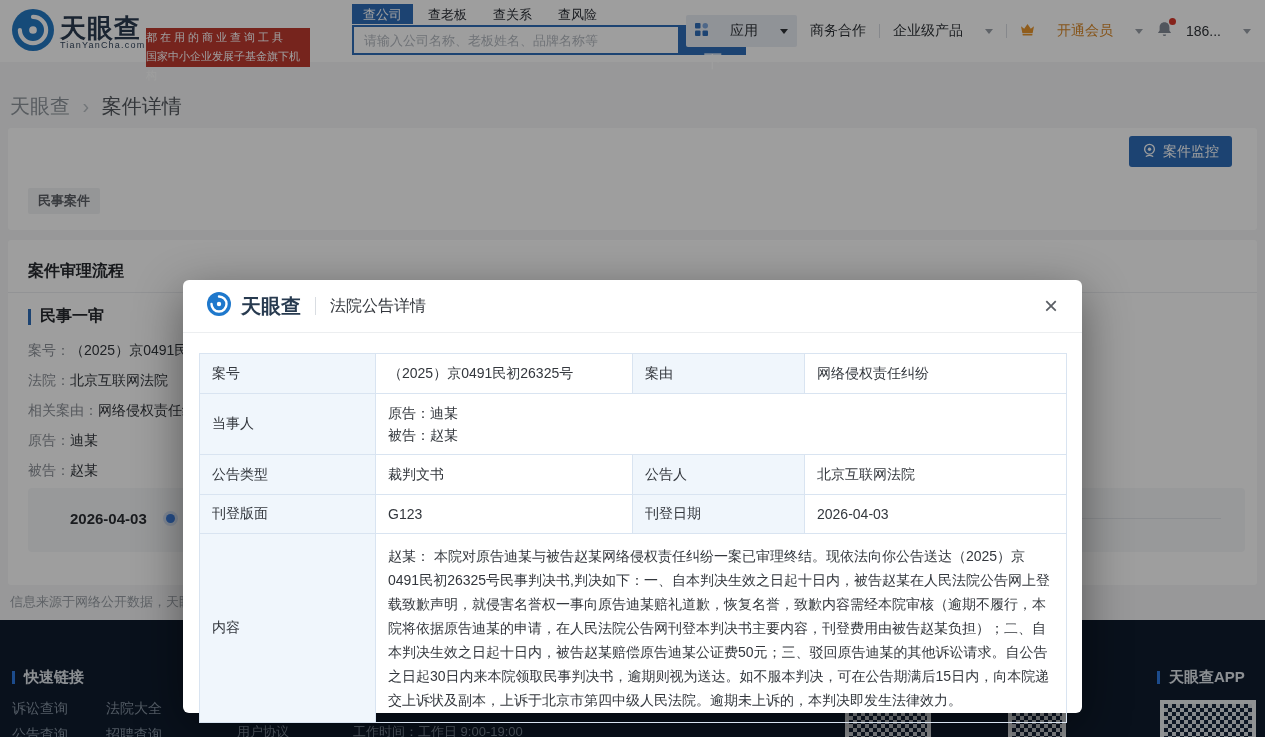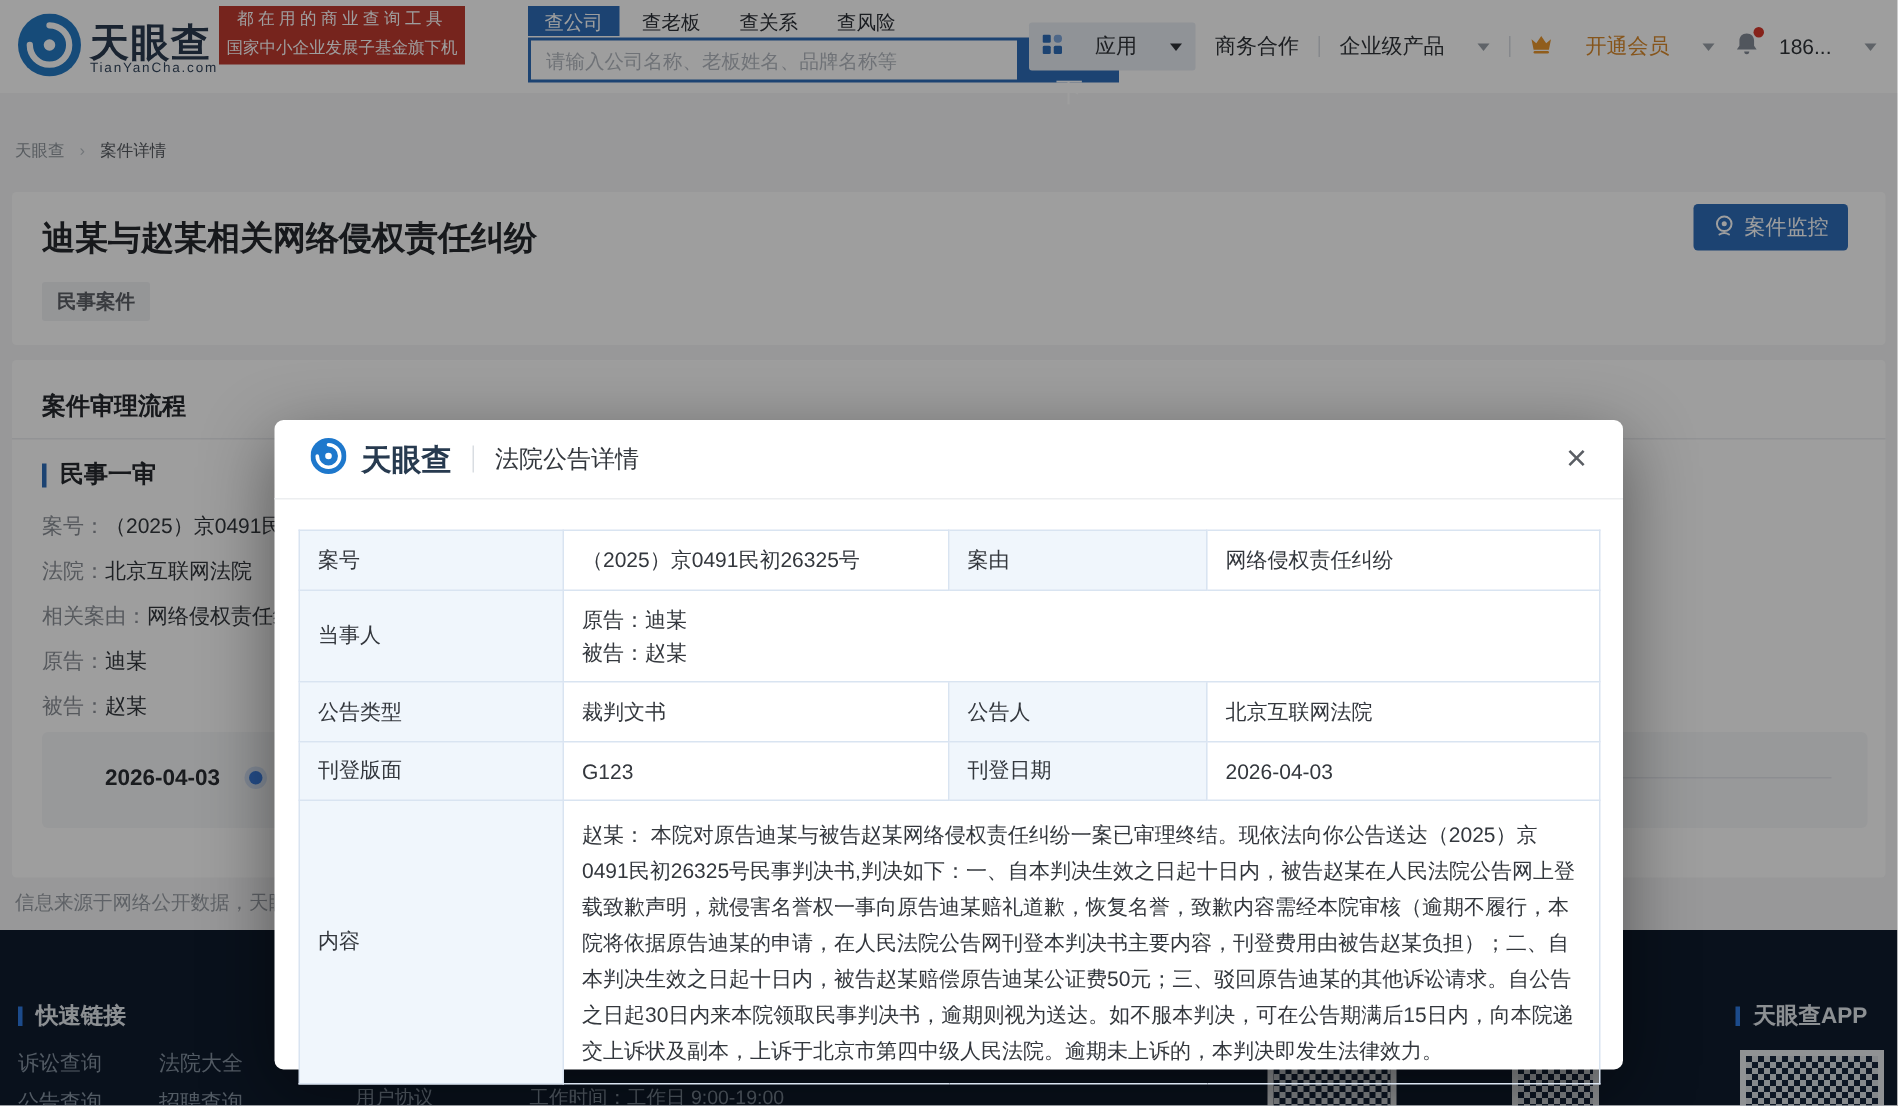--- a/index.html
+++ b/index.html
@@ -6,22 +6,22 @@
   html,body { width:1265px; height:737px; }
   body { font-family:"Liberation Sans","DejaVu Sans",sans-serif; background:#f5f6f7; }
   .stage { position:relative; width:1265px; height:737px; background:#f5f6f7; overflow:hidden; }
 
   
   .topbar { position:absolute; left:0; top:0; width:100%; height:62px; background:#fff; }
   .logo { position:absolute; left:12px; top:9px; display:flex; align-items:center; gap:6px; }
   .logo-txt { display:flex; flex-direction:column; line-height:1; }
   .logo-cn { font-size:26px; font-weight:bold; color:#2b3b50; letter-spacing:1px; }
   .logo-domain { font-size:9px; color:#35475e; letter-spacing:1.2px; margin-top:0; }
-  .slogan { position:absolute; left:146px; top:4px; width:164px; height:39px; background:#bf3a30;
-            color:#fff; font-size:11px; line-height:19px; text-align:center; }
+  .slogan { position:absolute; left:146px; top:28px; width:164px; height:39px; background:#bf3a30;
+            color:#fff; font-size:11px; line-height:19px; text-align:left; }
   .slogan .l1 { letter-spacing:3px; }
   .search { position:absolute; left:352px; top:4px; }
   .stabs { display:flex; gap:4px; font-size:13px; height:20px; }
   .stab { padding:2px 11px; color:#2b2f36; cursor:pointer; }
   .stab.active { background:#2e6db8; color:#fff; }
   .srow { display:flex; margin-top:1px; }
   .sinput { width:328px; height:30px; border:2px solid #2e6db8; padding:0 10px; font-size:13px;
             color:#333; outline:none; background:#fff; font-family:inherit; }
   .sinput::placeholder { color:#b4b9c0; }
   .sbtn { width:66px; height:30px; background:#2e6db8; color:#fff; border:none; font-size:18px; cursor:pointer; font-family:inherit; }
@@ -30,21 +30,21 @@
   .hitem { display:flex; align-items:center; gap:22px; cursor:pointer; white-space:nowrap; }
   .apps-badge { background:#e9edf4; padding:7px 9px; border-radius:2px; }
   .vip { color:#d98a2c; }
   .divider { width:1px; height:14px; background:#d8dce2; }
   .caret { width:0; height:0; border:4px solid transparent; border-top:5px solid currentColor; margin-top:4px; }
   .caret.gray { border-top-color:#9aa0a8; }
   .bell-wrap { position:relative; }
   .bell-dot { position:absolute; right:-3px; top:-3px; width:7px; height:7px; border-radius:50%; background:#d8372b; }
 
   
-  .breadcrumb { position:absolute; left:10px; top:93px; font-size:11px; }
+  .breadcrumb { position:absolute; left:10px; top:93px; font-size:20px; }
   .crumb-home { color:#8f959c; cursor:pointer; }
   .crumb-sep { color:#b9bec4; margin:0 7px; }
   .crumb-cur { color:#55595f; }
 
   
   .title-card { position:absolute; left:8px; top:128px; width:1249px; height:102px; background:#fff; border-radius:3px; }
   .case-title { position:absolute; left:20px; top:16px; font-size:22px; font-weight:bold; color:#26292e; }
   .case-badge { position:absolute; left:20px; top:60px; background:#f1f2f4; color:#5c6066; font-size:13px;
                 padding:4px 10px; border-radius:2px;font-weight:bold; }
   .monitor-btn { position:absolute; right:25px; top:8px; height:31px; background:#2e6db8; color:#fff;
@@ -186,21 +186,20 @@
     </nav>
   </header>
 
   <div class="breadcrumb">
     <span class="crumb-home">天眼查</span>
     <span class="crumb-sep">›</span>
     <span class="crumb-cur">案件详情</span>
   </div>
 
   <section class="title-card">
-    <h1 class="case-title">迪某与赵某相关网络侵权责任纠纷</h1>
     <span class="case-badge">民事案件</span>
     <button class="monitor-btn">
       <span>
         <svg width="15" height="15" viewBox="0 0 16 16">
           <circle cx="8" cy="6.6" r="5.2" stroke="#fff" stroke-width="1.4" fill="none"></circle>
           <circle cx="8" cy="6.6" r="1.8" fill="#fff"></circle>
           <path d="M4.6 14.2c2.2-1.4 4.6-1.4 6.8 0" stroke="#fff" stroke-width="1.4" fill="none" stroke-linecap="round"></path>
         </svg>
       </span>
       <span>案件监控</span>

